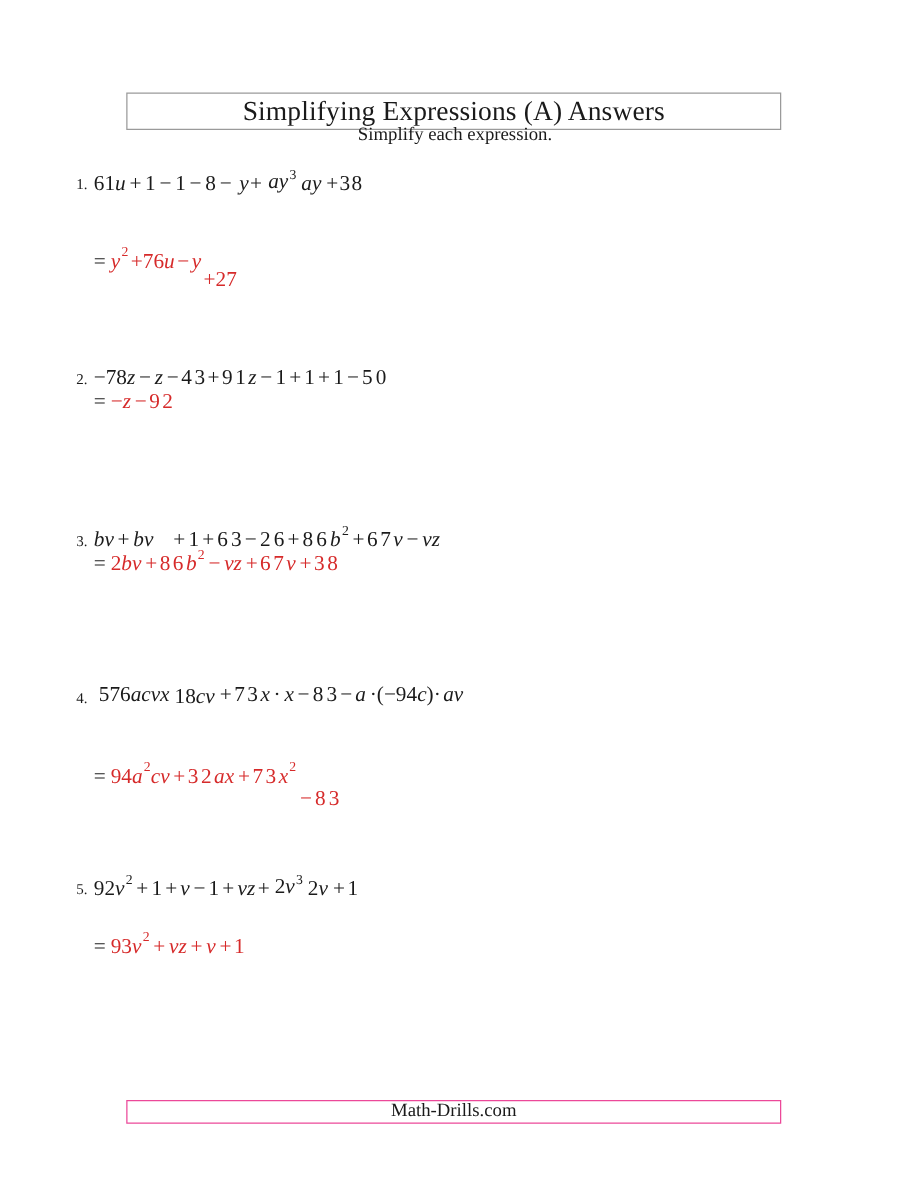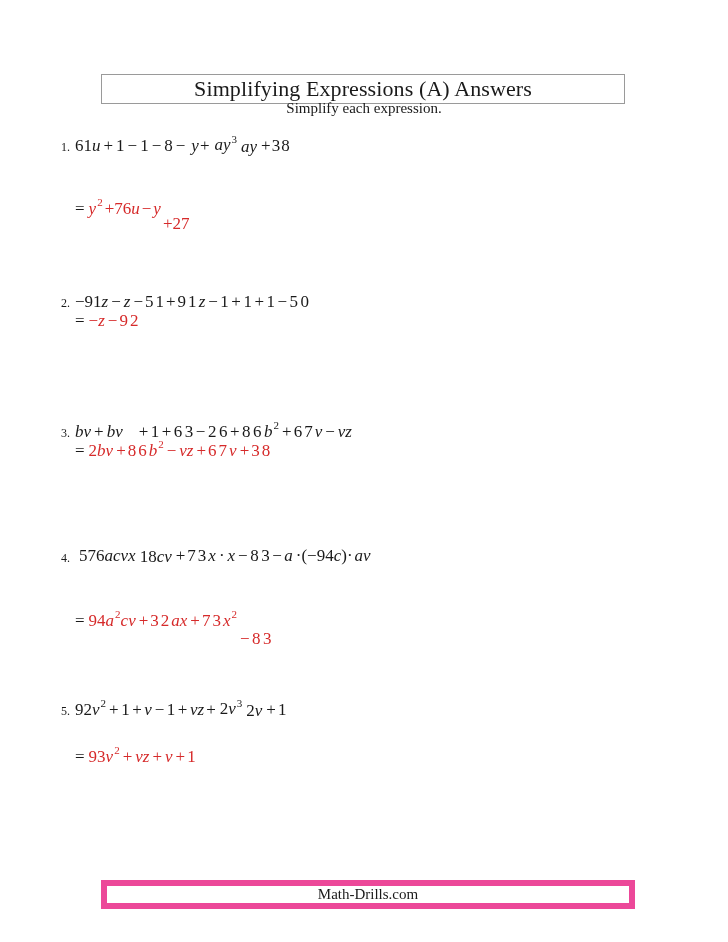--- a/index.html
+++ b/index.html
@@ -29,21 +29,21 @@
     .op { margin: 0 3px; }
     .frac {
       display: inline-flex; flex-direction: row; align-items: center;
       vertical-align: middle; margin: 0 2px;
     }
     .frac .n { padding: 0 2px 1px 2px; line-height: 18px; }
     .frac .bar { height: 1px; background: #1a1a1a; width: 100%; }
     .frac .d { padding: 1px 2px 0 2px; line-height: 18px; }
     .footer-box {
       position: absolute; left: 101px; top: 880px; width: 522px; height: 17px;
-      border: 6px solid #ec4899;
+      border: 1px solid #ec4899;
       display: flex; align-items: center; justify-content: center;
       font-size: 15px;
       text-align: center;
     }
   </style>
 </head>
 <body>
 
 <div class="title-box">
   <span>Simplifying Expressions (A) Answers</span>
@@ -82,25 +82,25 @@
         <i>y</i>
       <span style="margin-left:2px;margin-top:30px;">+27</span>
     </span>
   </div>
 </div>
 
 <div>
   <div class="row" style="left:61px; top:292px;">
     <span class="num">2.</span>
     <span class="expr">
-      <span>−91</span>
+      <span>−78</span>
         <i>z</i>
       <span style="margin:0 3px;">−</span>
         <i>z</i>
-      <span style="margin-left:3px; letter-spacing:2px;">−51+91</span>
+      <span style="margin-left:3px; letter-spacing:2px;">−43+91</span>
         <i>z</i>
       <span style="margin-left:3px; letter-spacing:2.5px;">−1+1+1−50</span>
     </span>
   </div>
   <div class="row" style="left:61px; top:311px;">
     <span class="num" style="visibility:hidden;">2.</span>
     <span class="ans">
       <span class="eq">=</span>
       <span>−</span>
         <i>z</i>

